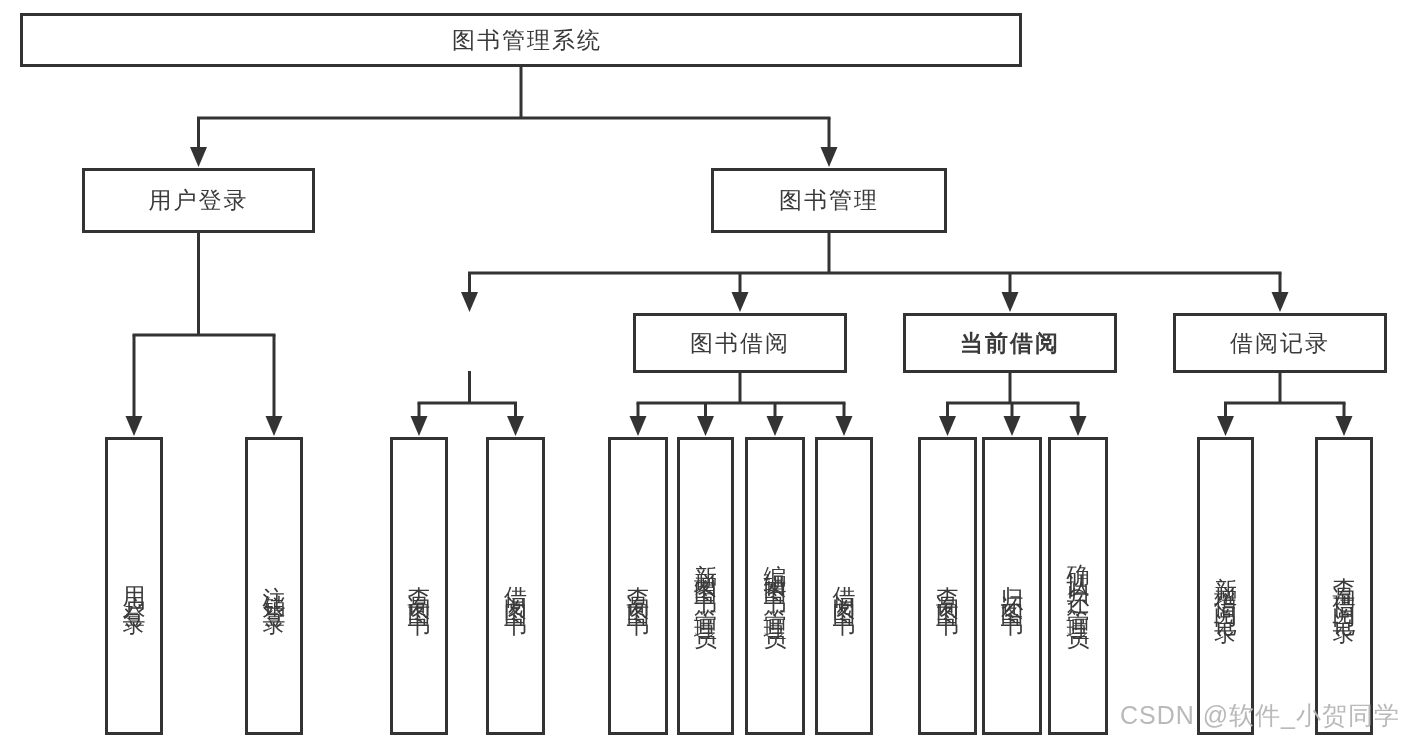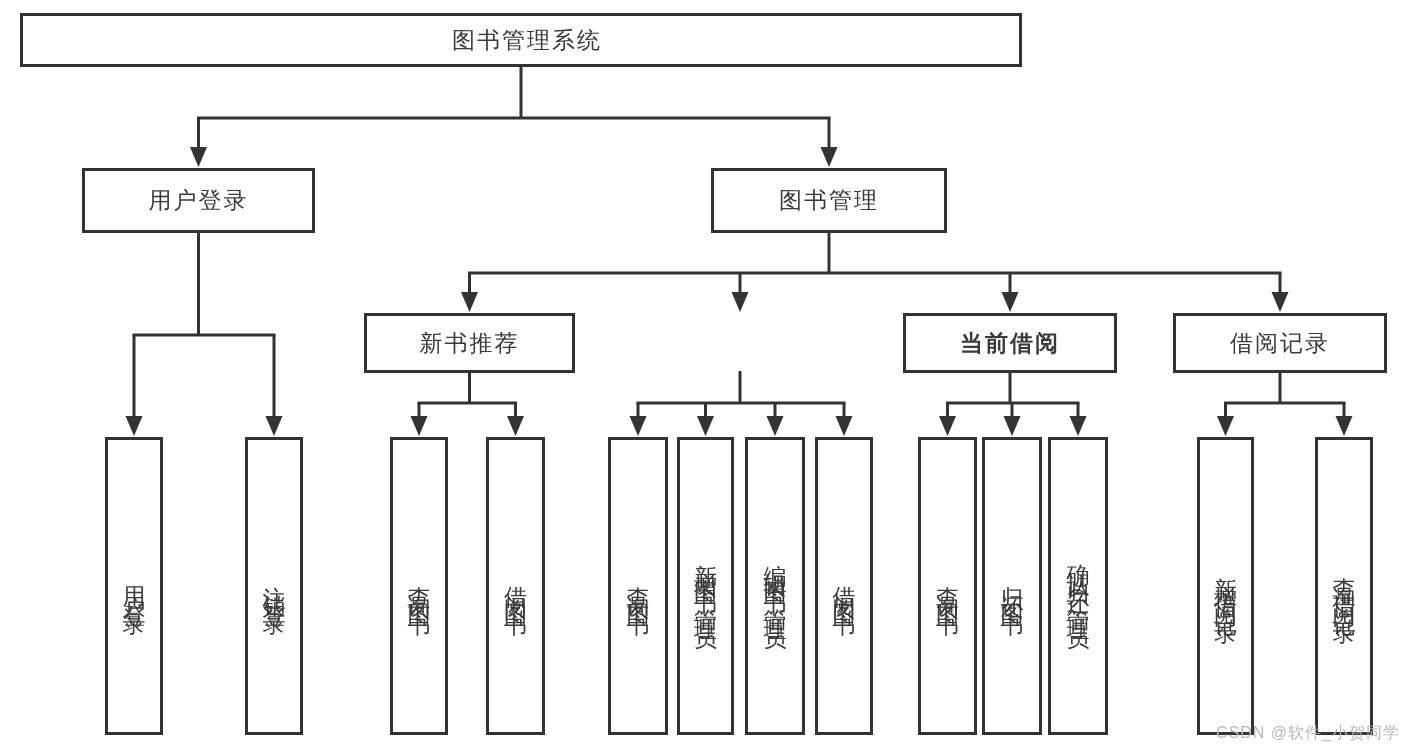--- a/index.html
+++ b/index.html
@@ -28,22 +28,22 @@
   }
   .node.horiz .lbl{letter-spacing:2px;white-space:nowrap;}
   .node.vert .lbl{
     writing-mode:vertical-rl;
     text-orientation:mixed;
     letter-spacing:9px;
     line-height:1;
     white-space:nowrap;
   }
   .watermark{
-    position:absolute;right:5px;bottom:3px;
-    font-size:16px;letter-spacing:1px;
+    position:absolute;right:5px;bottom:15px;
+    font-size:25px;letter-spacing:1px;
     color:var(--wm,#b9b9b9);
     z-index:10;white-space:nowrap;
   }
 </style>
 </head>
 <body>
 
 <div id="stage">
   <svg id="connectors" xmlns="http://www.w3.org/2000/svg">
       <line x1="521" y1="65" x2="521" y2="118"></line>
@@ -102,22 +102,22 @@
   <div class="watermark">CSDN @软件_小贺同学</div>
 <div class="node horiz" style="left: 20px; top: 13px; width: 1002px; height: 54px; padding-left: 12px;">
       <span class="lbl">图书管理系统</span>
     </div>
     <div class="node horiz" style="left: 82px; top: 168px; width: 233px; height: 65px;">
       <span class="lbl">用户登录</span>
     </div>
     <div class="node horiz" style="left: 711px; top: 168px; width: 236px; height: 65px; align-items: center;">
       <span class="lbl">图书管理</span>
     </div>
-    <div class="node horiz" style="left: 364px; top: 313px; width: 211px; height: 60px;">
-      <span class="lbl">新书推荐</span>
+    <div class="node horiz" style="left: 633px; top: 313px; width: 214px; height: 60px;">
+      <span class="lbl">图书借阅</span>
     </div>
     <div class="node horiz" style="left: 903px; top: 313px; width: 214px; height: 60px; font-weight: bold;">
       <span class="lbl">当前借阅</span>
     </div>
     <div class="node horiz" style="left: 1173px; top: 313px; width: 214px; height: 60px;">
       <span class="lbl">借阅记录</span>
     </div>
     <div class="node vert" style="left: 105px; top: 437px; width: 58px; height: 298px;">
       <span class="lbl">用户登录</span>
     </div>

